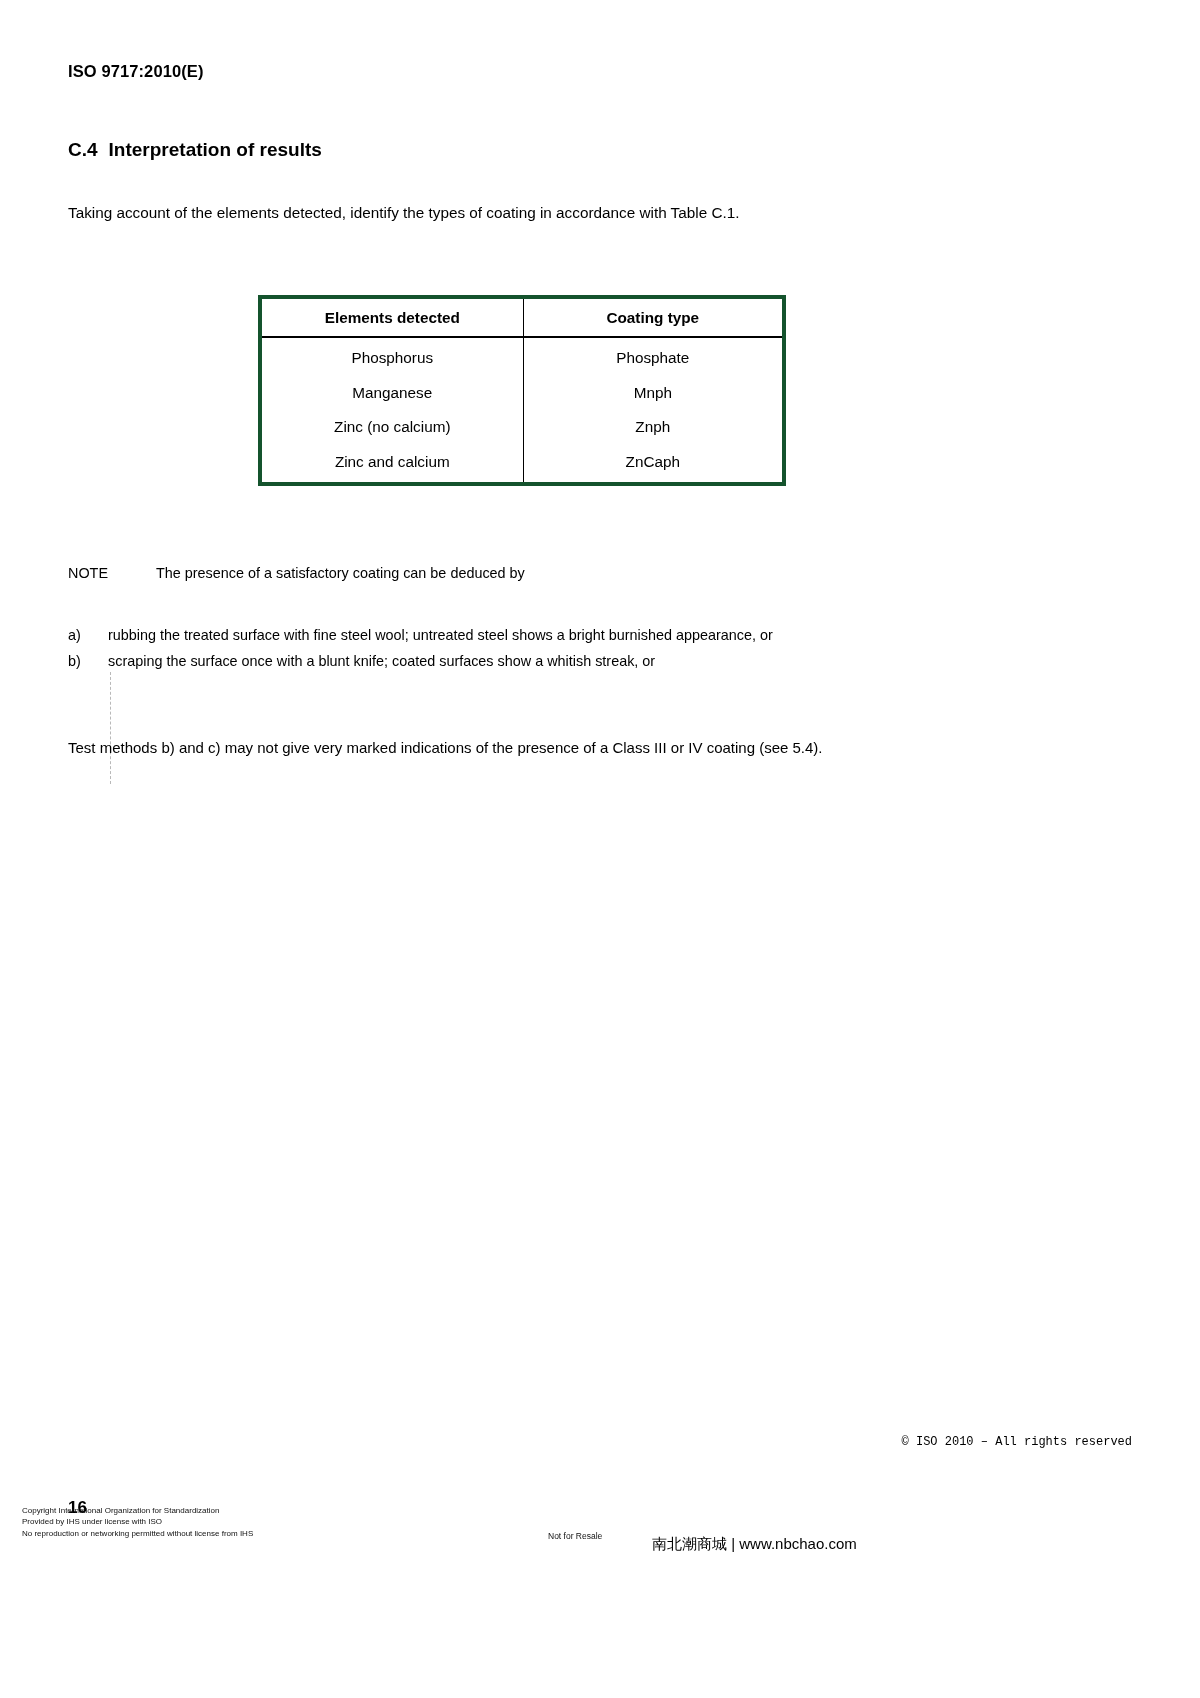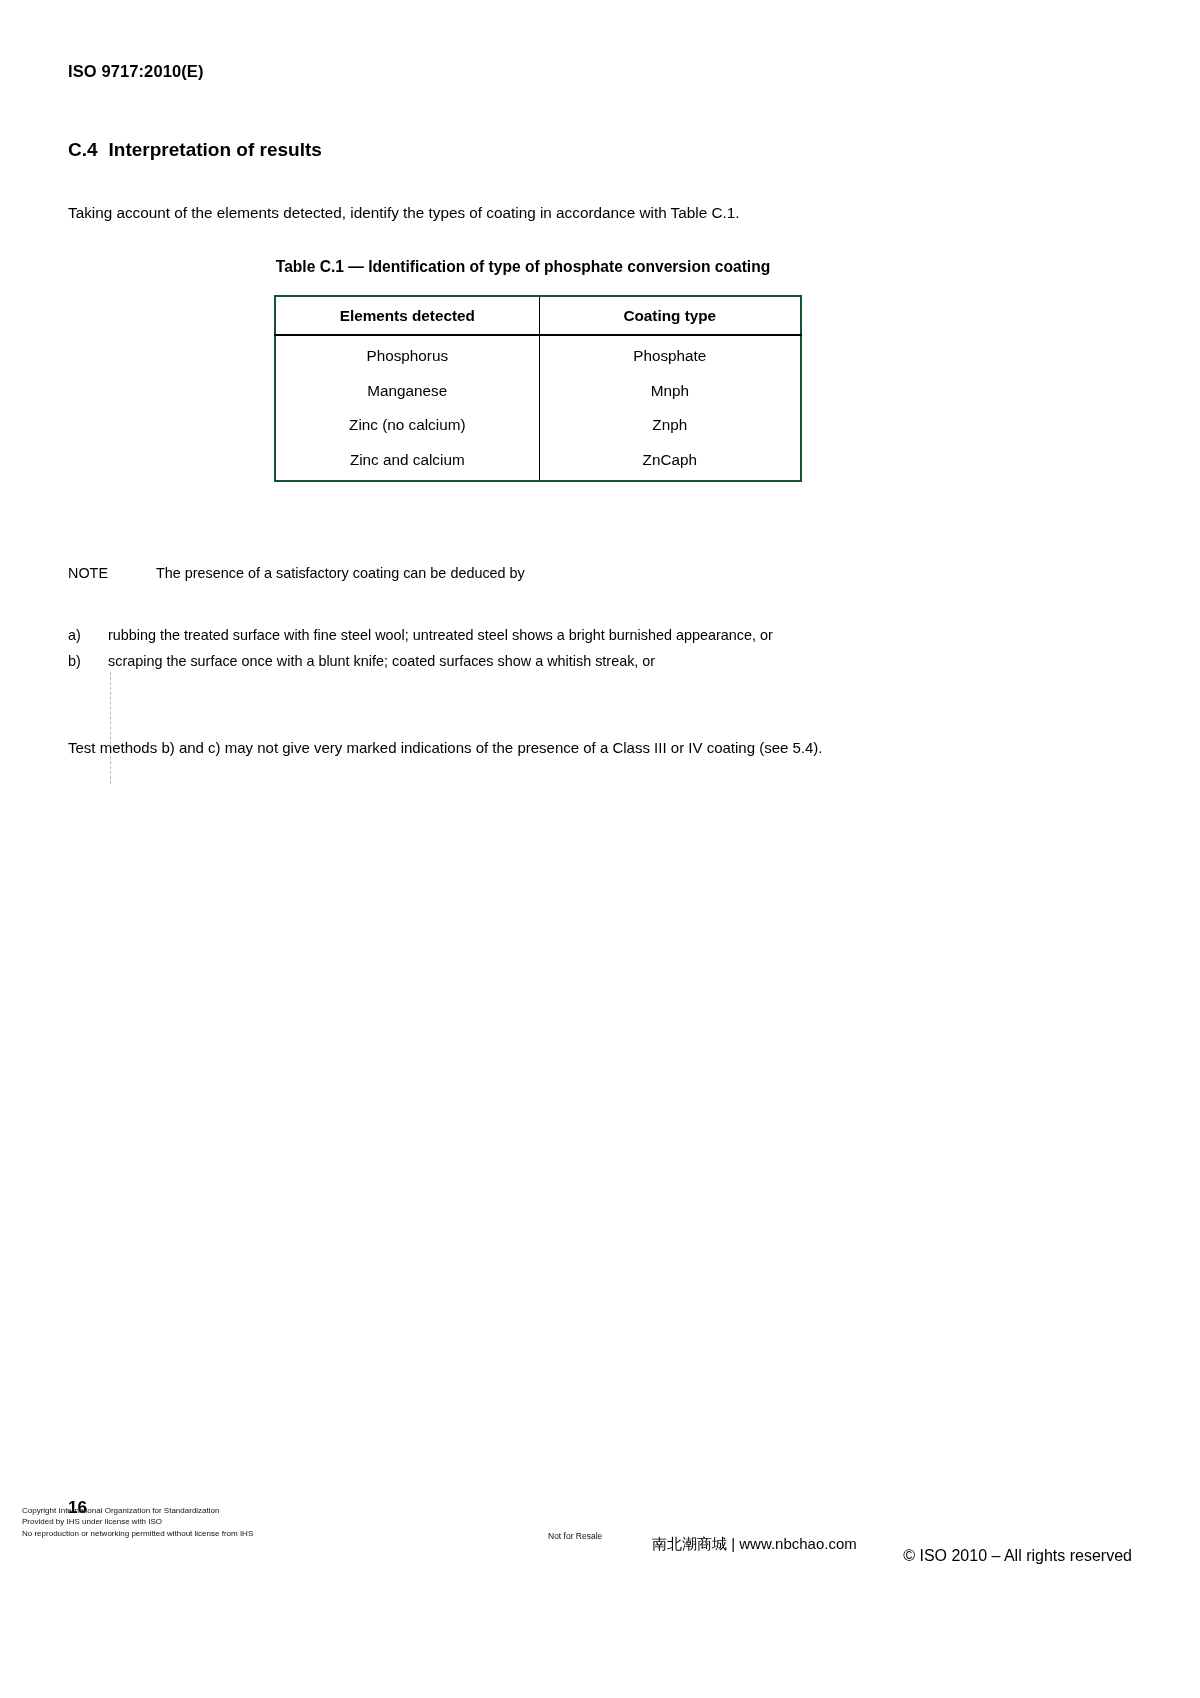--- a/index.html
+++ b/index.html
@@ -64,23 +64,22 @@
   
   .tbl-wrap {
     position: absolute;
     left: 258px;
     top: 295px;
     width: 528px;
   }
   table.ctable {
     border-collapse: collapse;
     width: 100%;
-    border: 2px solid #14532d;
+    border: 4px solid #14532d;
     table-layout: fixed;
-    margin-left: 16px;
   }
   table.ctable th,
   table.ctable td {
     text-align: center;
     font-size: 15.3px;
     padding: 6px 4px;
     border: 0;
   }
   table.ctable th {
     font-weight: bold;
@@ -175,22 +174,23 @@
   .not-for-resale {
     position: absolute;
     left: 548px;
     top: 1531px;
     font-size: 8.5px;
     color: #111;
   }
   .copyright {
     position: absolute;
     right: 68px;
-    top: 1547px;
-    font-size: 16px;
+    top: 1435px;
+    font-size: 12px;
+    font-family: Liberation Mono, monospace;
   }
   .watermark {
     position: absolute;
     left: 652px;
     top: 1535px;
     font-size: 15px;
     color: #000;
     text-align: center;
   }
 </style>
@@ -200,21 +200,20 @@
 <div class="page">
 
   <div class="doc-header">ISO 9717:2010(E)</div>
 
   <div class="clause-heading">
     <span class="num">C.4</span><span>Interpretation of results</span>
   </div>
 
   <div class="intro-para">Taking account of the elements detected, identify the types of coating in accordance with Table C.1.</div>
 
-  <div class="table-caption">Table C.1 — Identification of type of phosphate conversion coating</div>
 
   <div class="tbl-wrap">
     <table class="ctable">
       <colgroup>
           <col class="c1">
           <col class="c2">
         </colgroup>
       <thead>
         <tr>
           <th>Elements detected</th>

